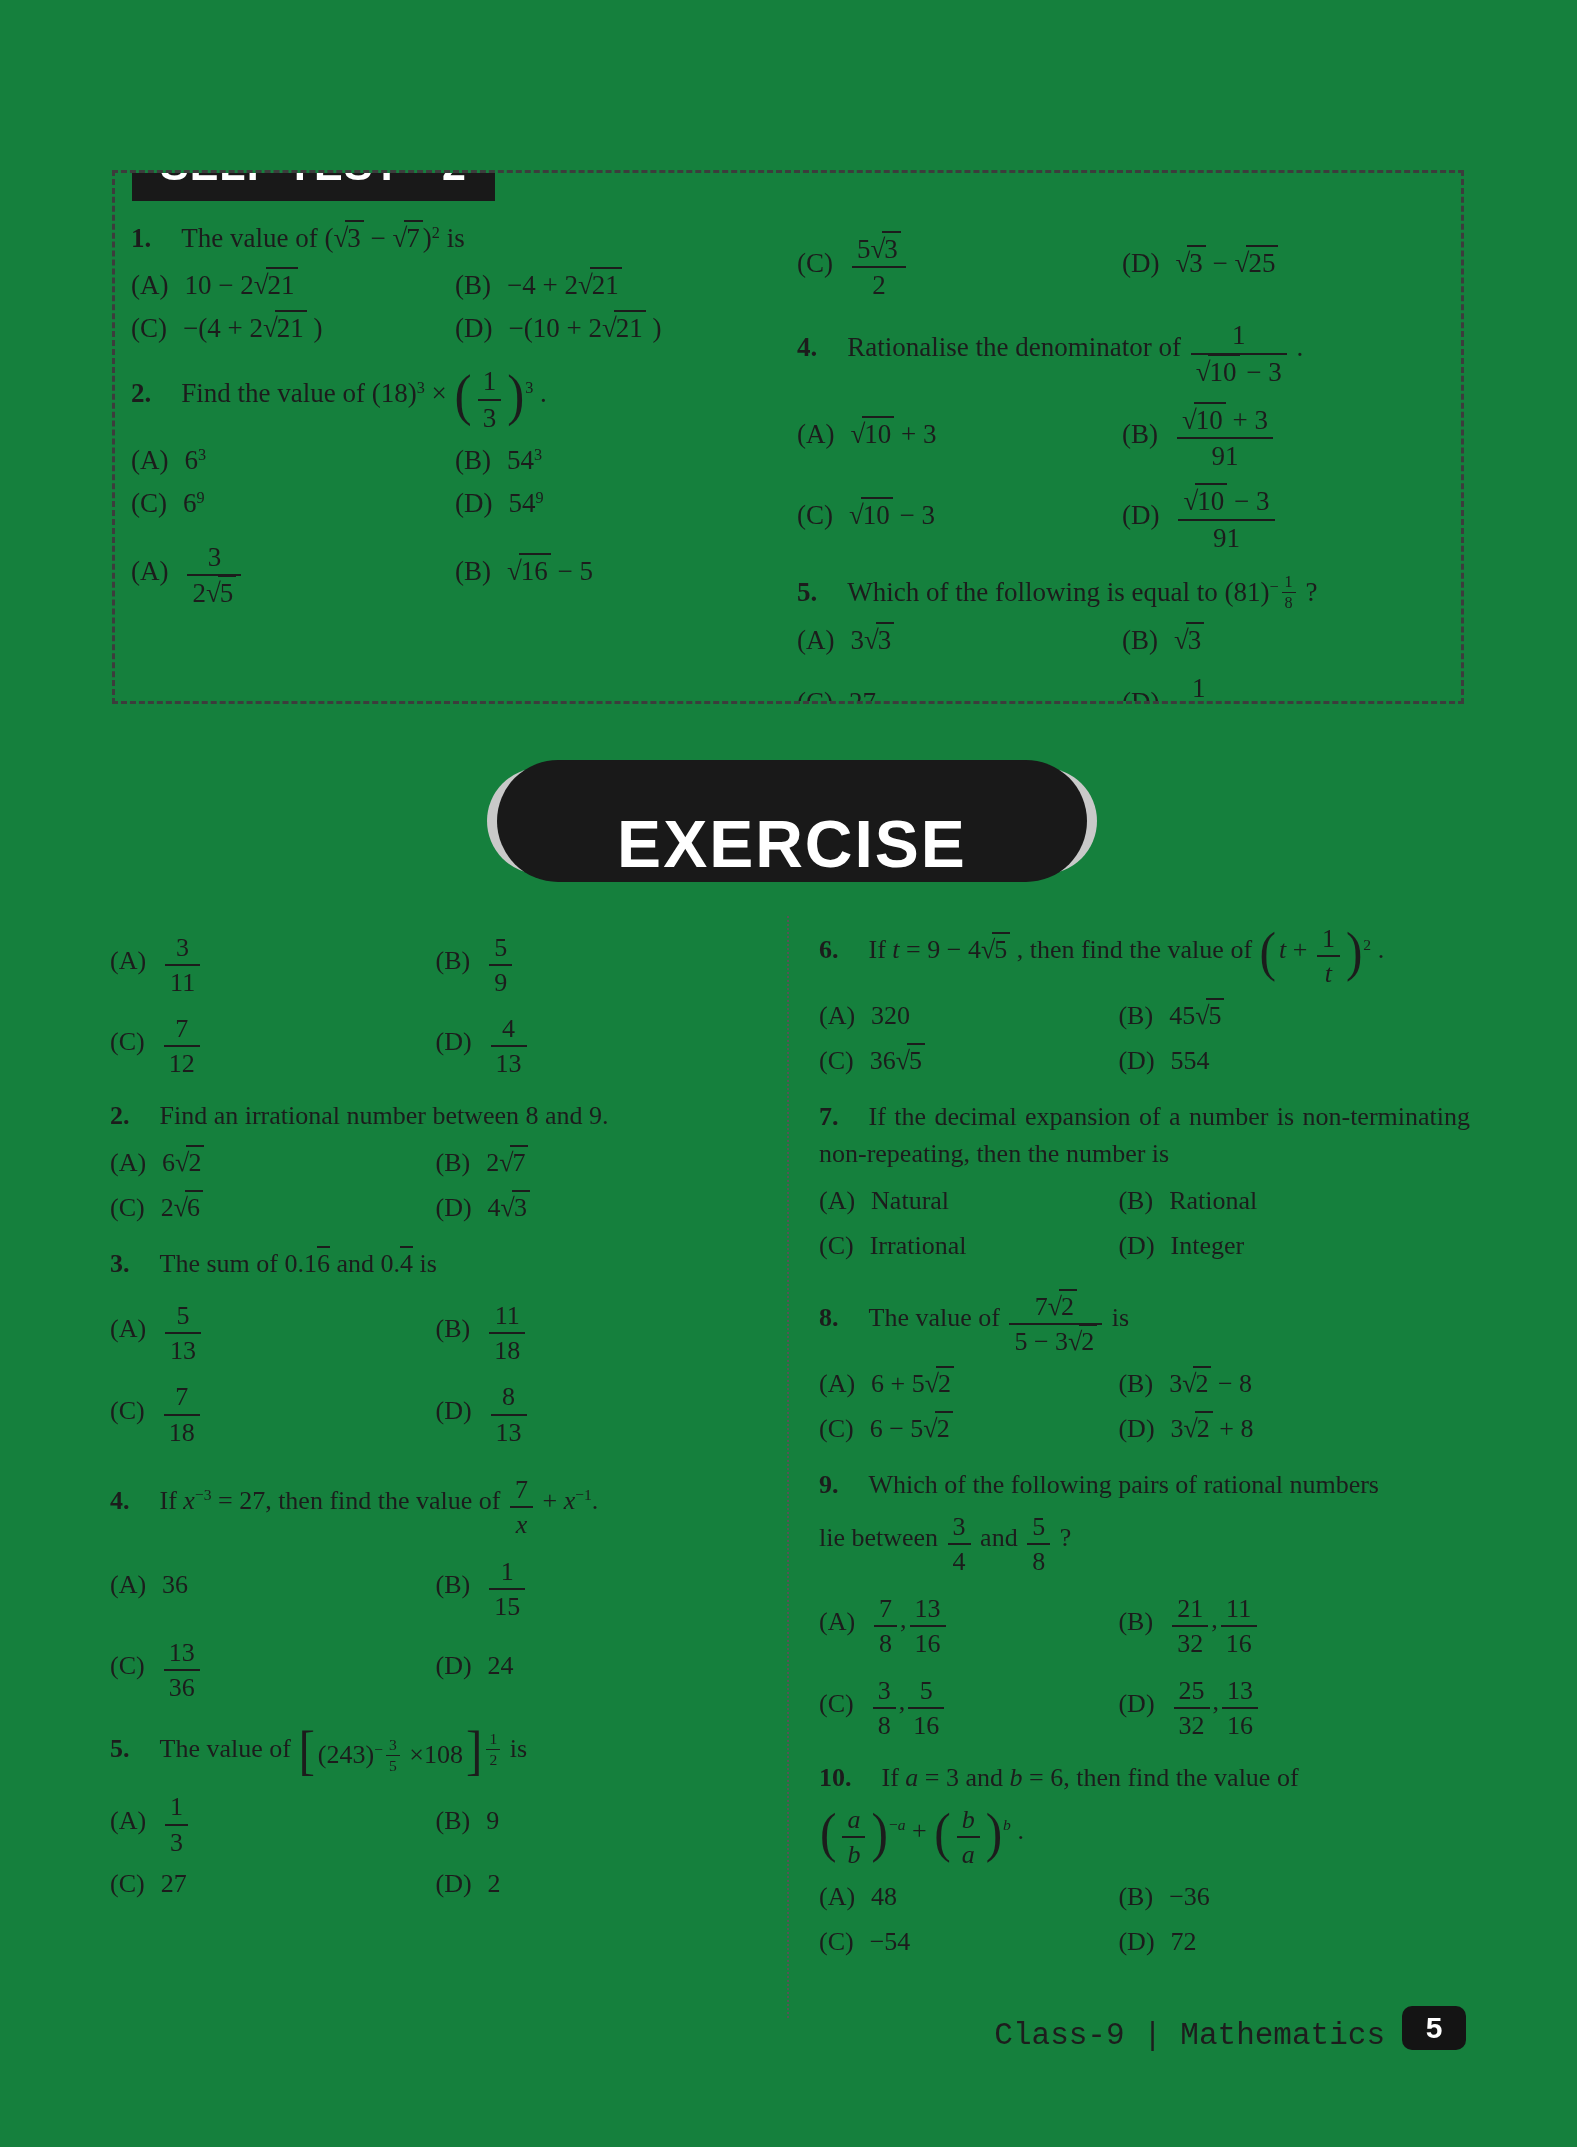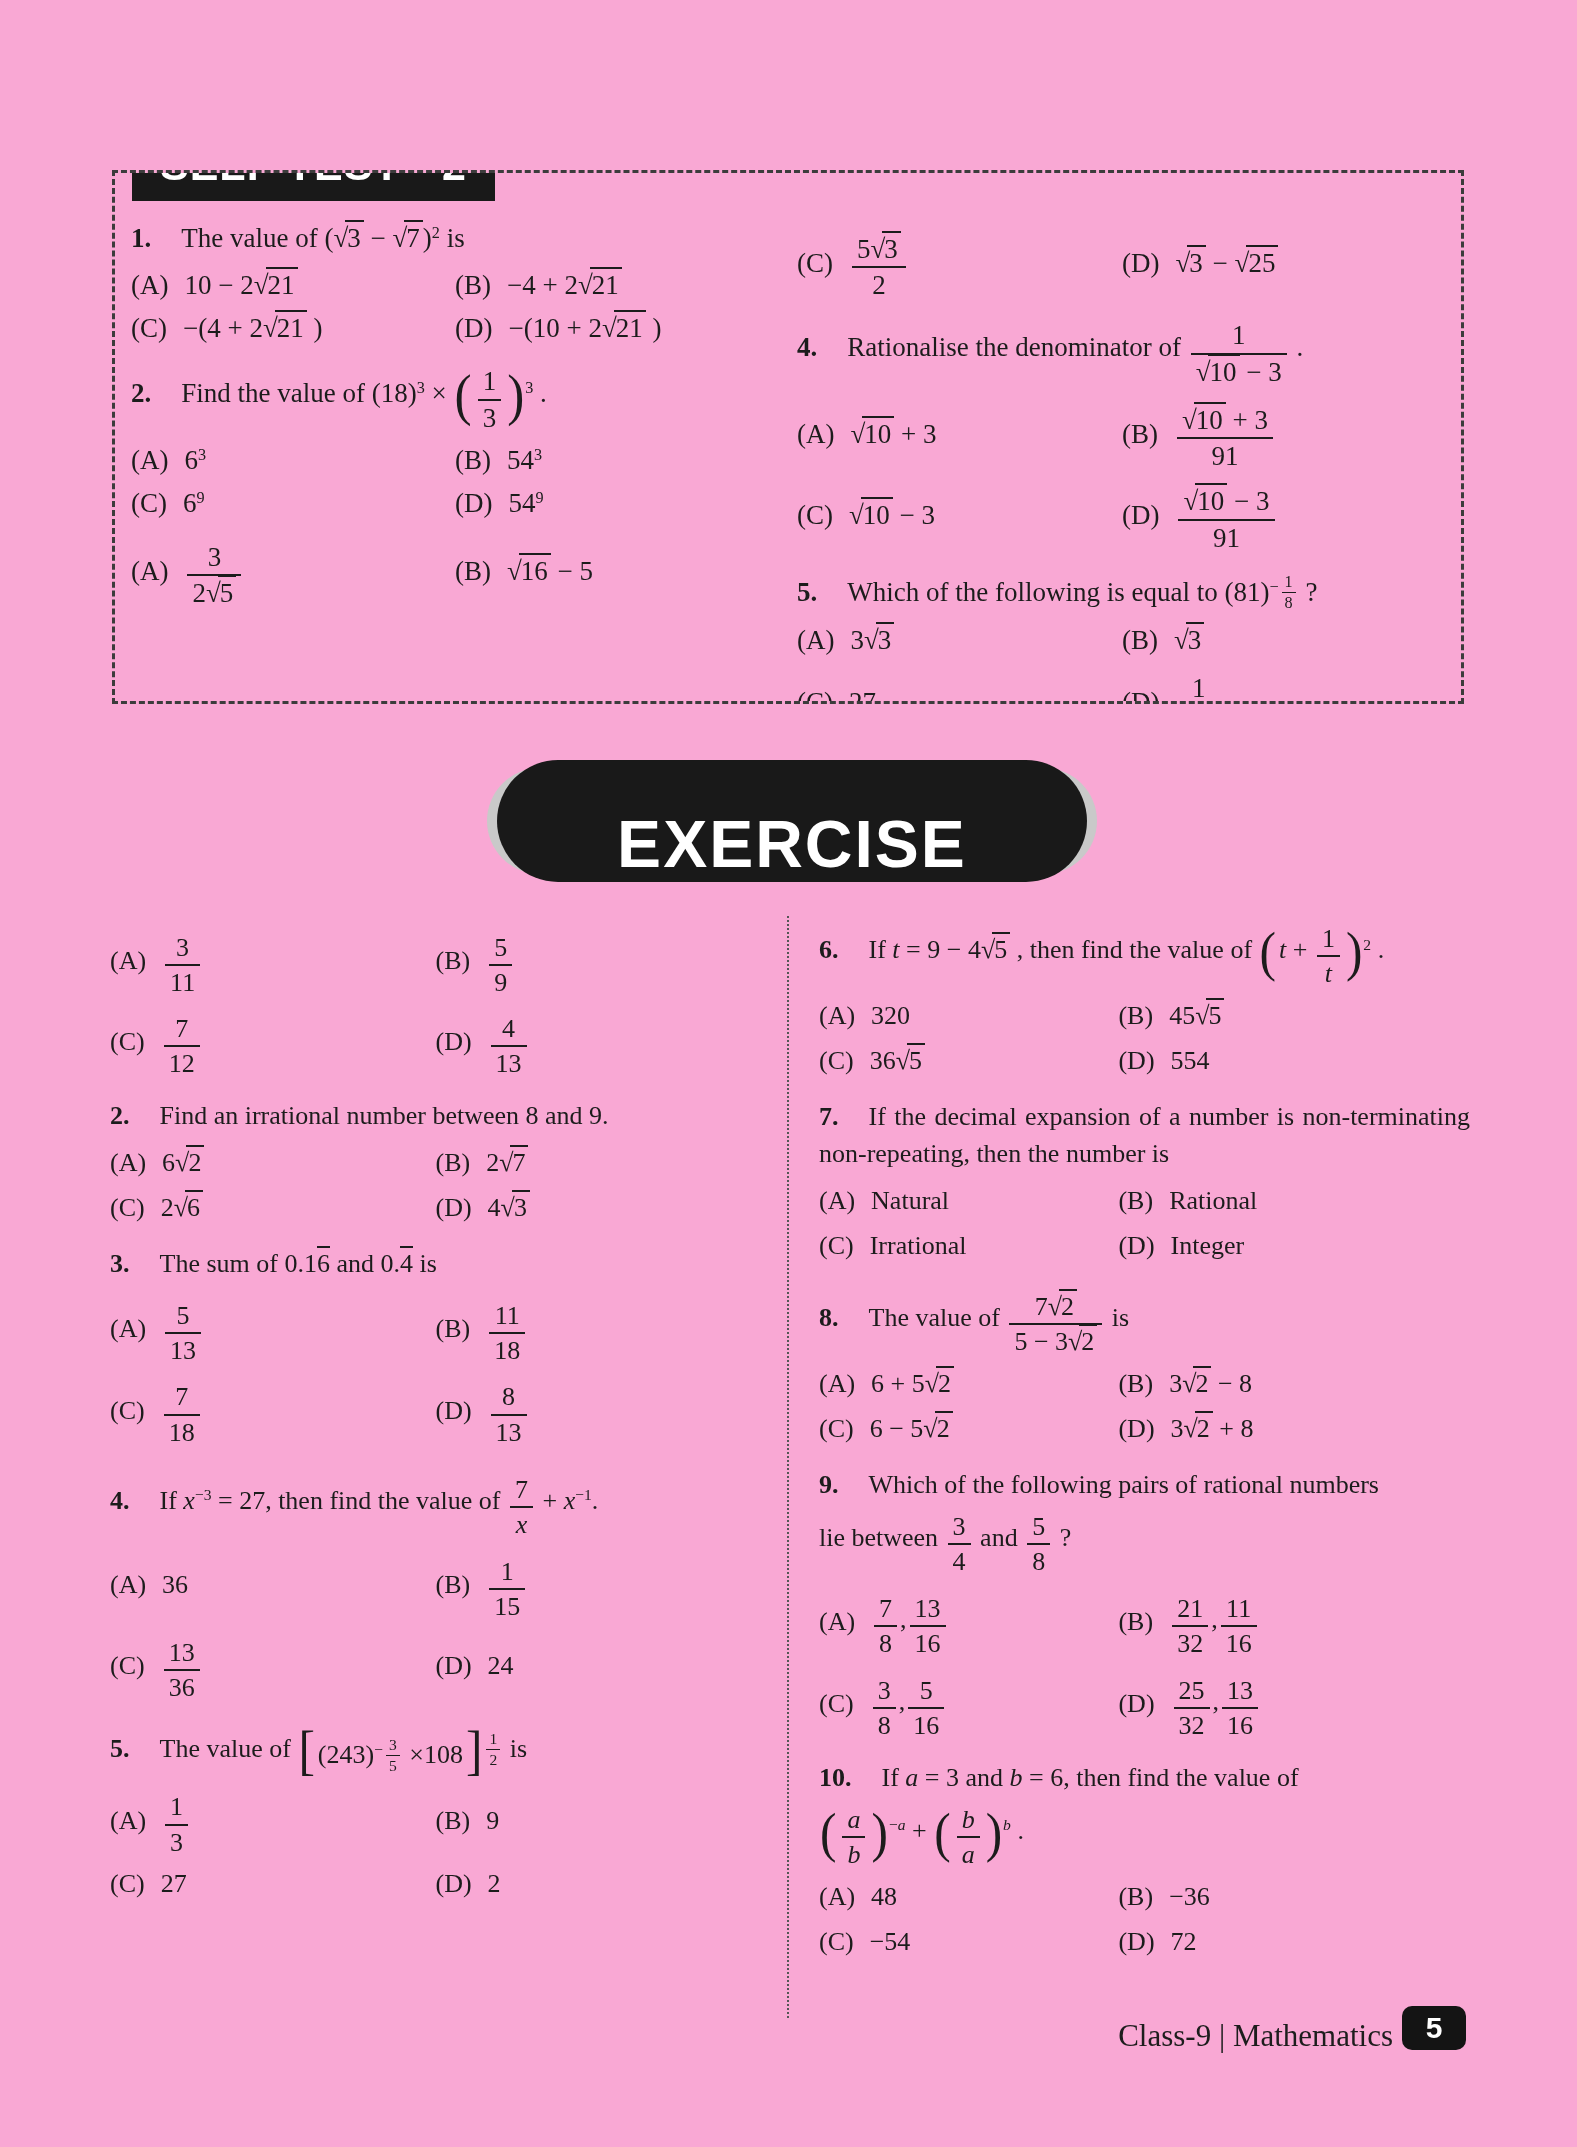--- a/index.html
+++ b/index.html
@@ -5,21 +5,21 @@
   * { box-sizing: border-box; }
   html,body { margin:0; padding:0; }
   body {
     width:1577px; height:2147px;
     background:#f4f4f4;
     font-family:"Liberation Serif","DejaVu Serif",serif;
     color:#1c1c1c;
   }
   .page {
     position:relative; width:1577px; height:2147px;
-    background:#f9a8d4; overflow:hidden;
+    background:#15803d; overflow:hidden;
   }
 
   
   .selftest {
     position:absolute; left:112px; top:170px; width:1352px; height:534px;
     border:3px dashed #3c3c3c;
     padding:46px 14px 8px 16px;
     overflow:hidden;
   }
   .selftest-title {
@@ -79,22 +79,22 @@
   .m-sup  { display:inline-block; font-size:0.6em; vertical-align:0.55em; line-height:1.05; }
   .m-sup .m-den { border-top-width:1.5px; padding:1px 3px 0; }
   .m-sup .m-num { padding:0 3px 1px; }
   .m-big  { display:inline-flex; align-items:center; vertical-align:middle; }
   .m-fence{ font-size:1.9em; font-weight:400; line-height:0.9; transform:scaleY(1.12); padding:0 1px; }
   .m-bigc { display:inline-block; margin:0 2px; }
   .m-var  { font-style:italic; }
 
   
   .footer-text {
-    position:absolute; top:2018px; right:184px;
-    font-family:Liberation Serif, serif;
+    position:absolute; top:2018px; right:192px;
+    font-family:Liberation Mono, monospace;
     font-size:31px; color:#1d1d1d; white-space:nowrap;
   }
   .page-badge {
     position:absolute; top:2006px; left:1402px; width:64px; height:44px;
     background:#141414; border-radius:10px;
     color:#ffffff; display:flex; align-items:center; justify-content:center;
     font-family:"Liberation Sans","DejaVu Sans",sans-serif;
     font-weight:700; font-size:30px;
   }
 </style>

